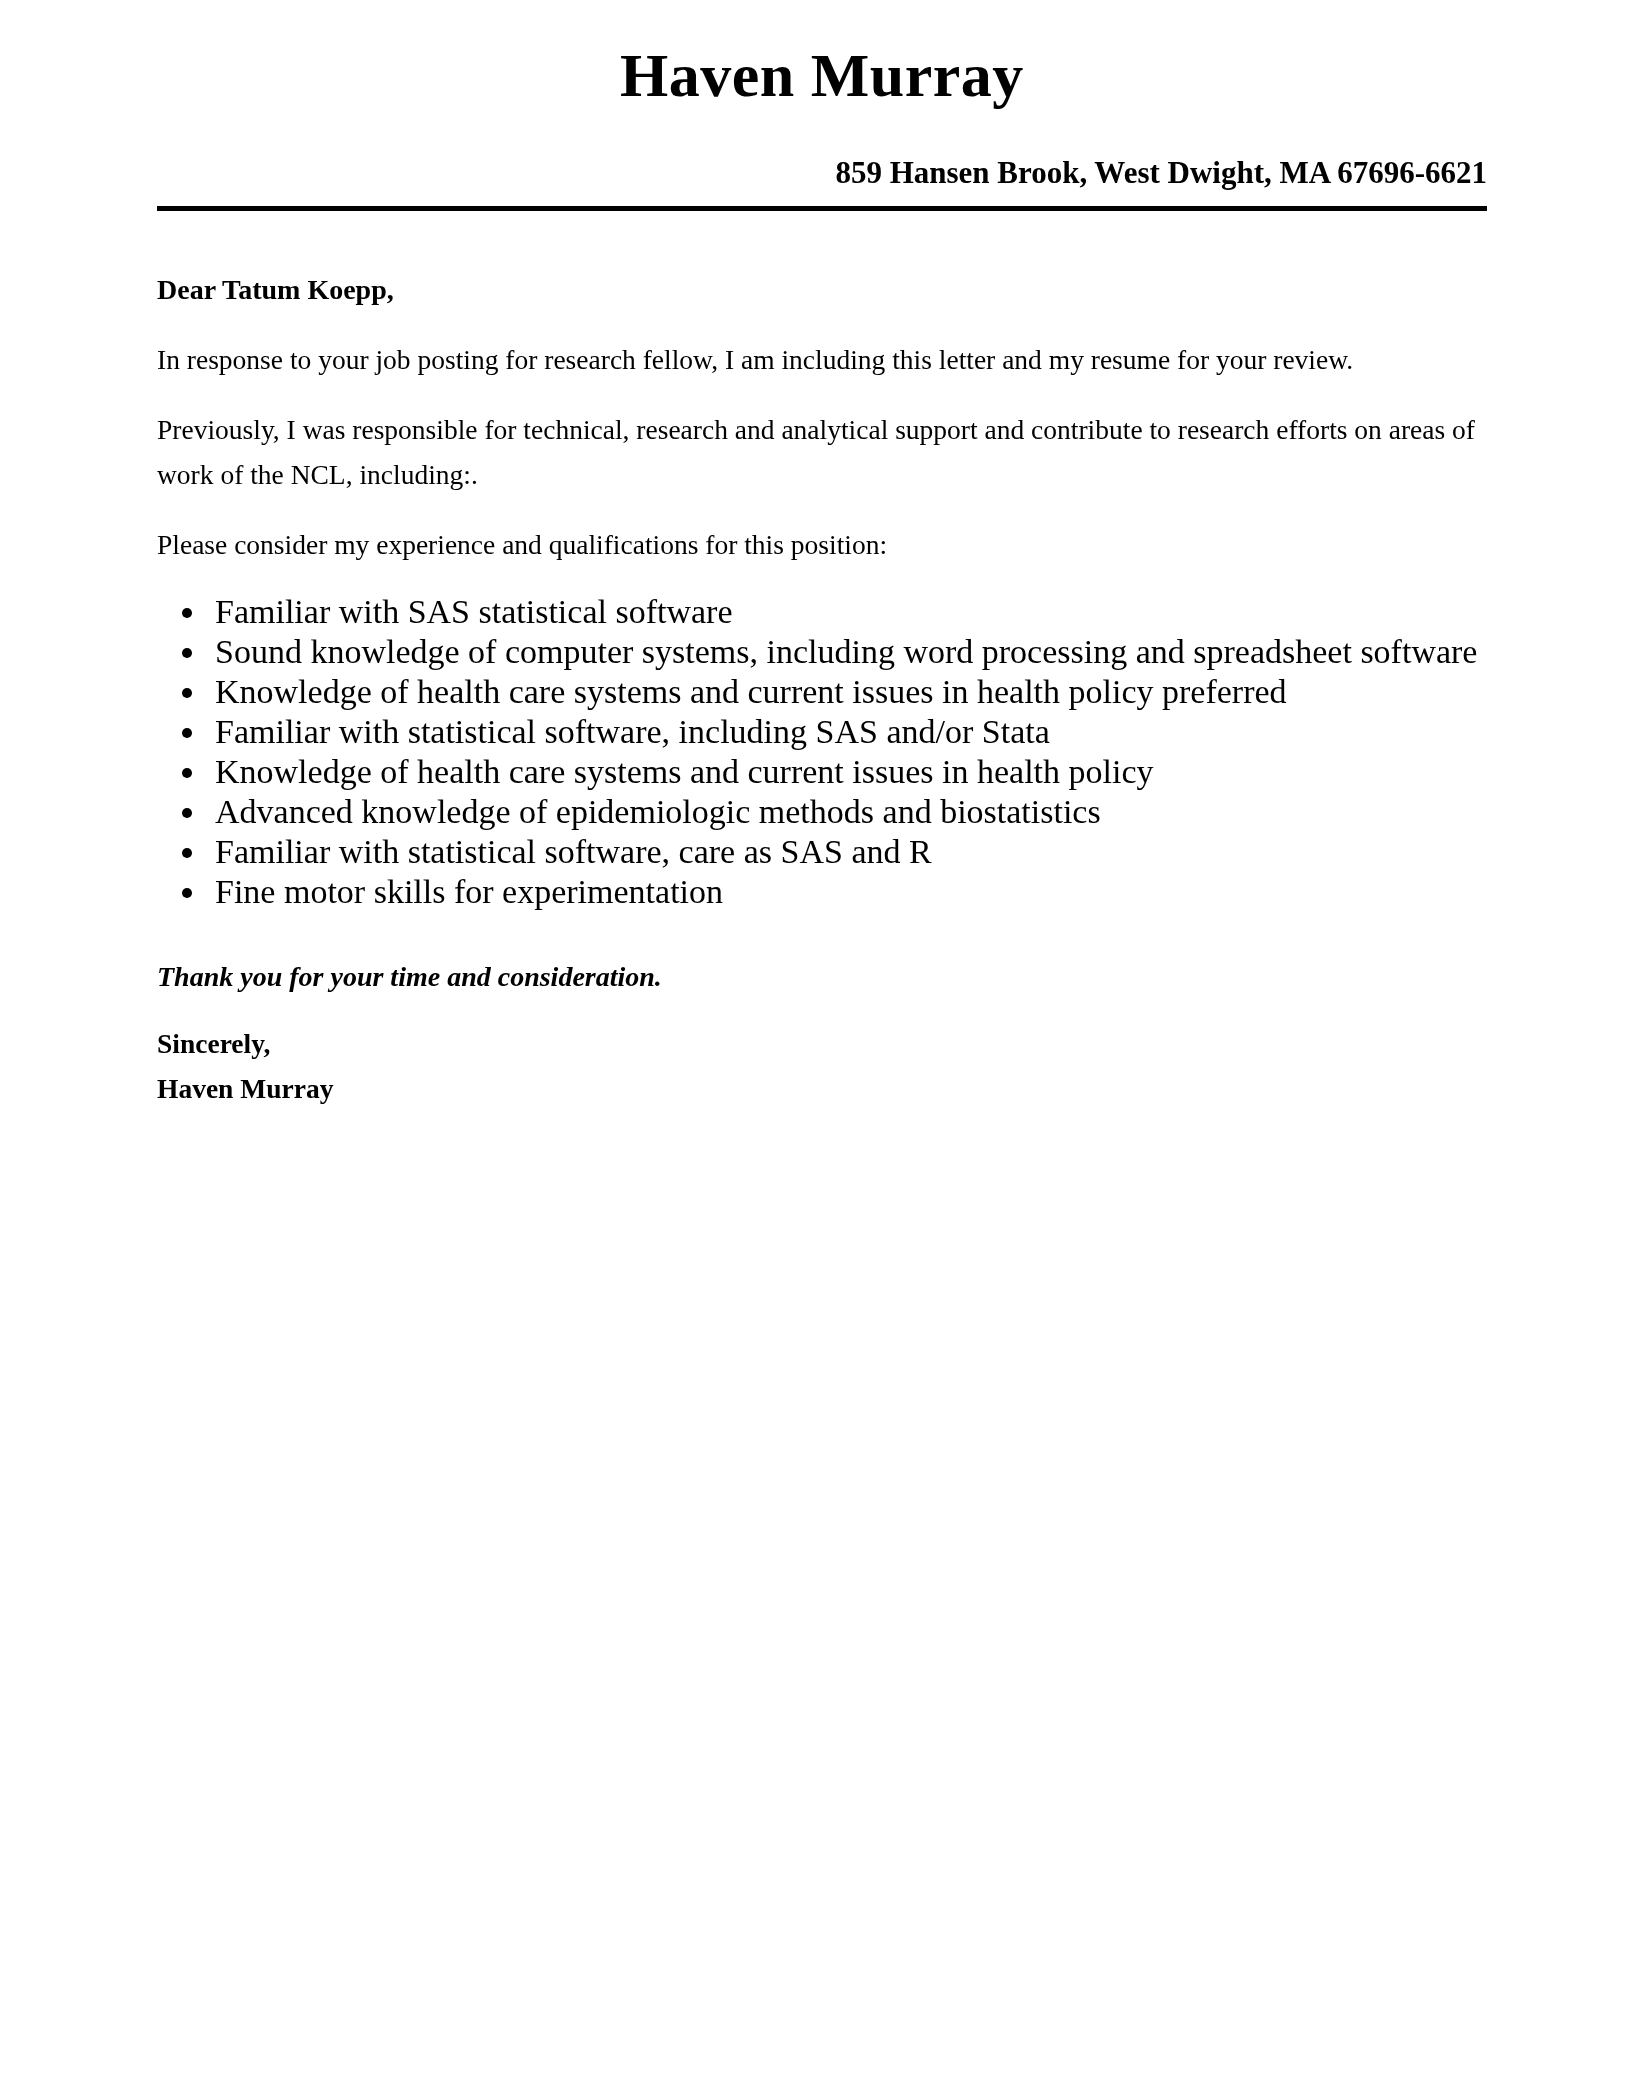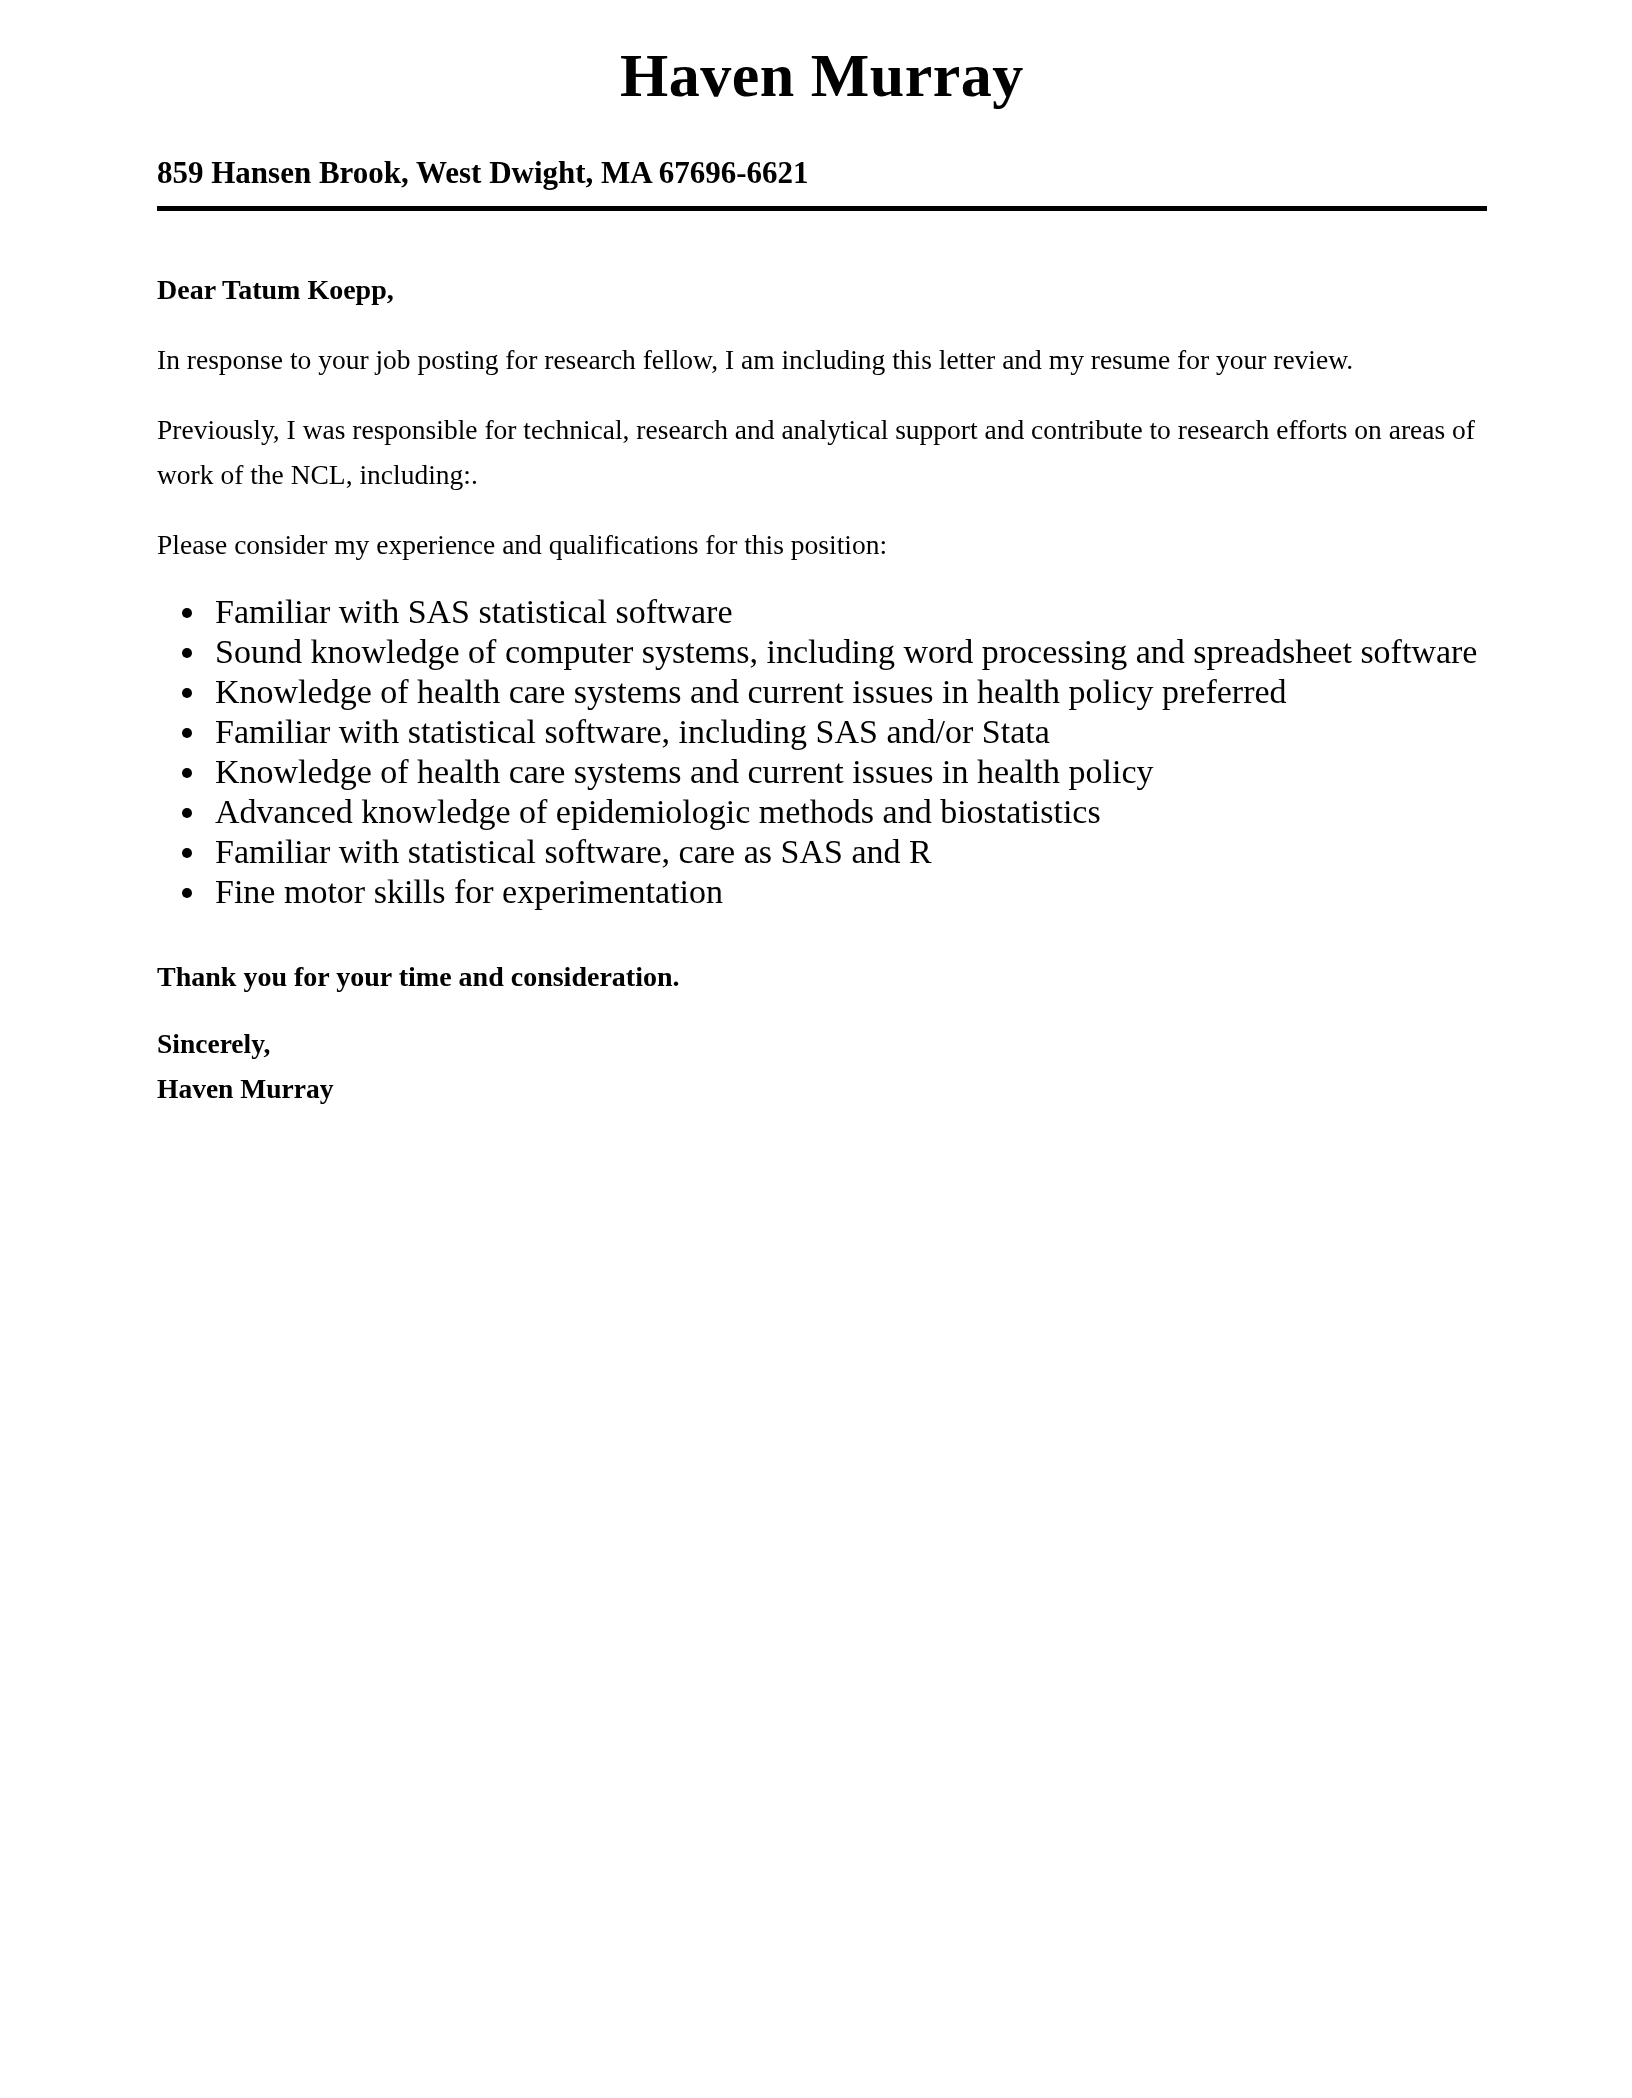--- a/index.html
+++ b/index.html
@@ -25,21 +25,21 @@
     font-size: 62px;
     font-weight: bold;
     text-align: center;
     line-height: 1.2;
     letter-spacing: 0.5px;
   }
   .sender-address {
     margin: 40px 0 0 0;
     font-size: 31px;
     font-weight: bold;
-    text-align: left;
+    text-align: right;
     line-height: 1.35;
   }
   .header-divider {
     border: none;
     border-top: 5px solid #000000;
     margin: 12px 0 0 0;
     height: 0;
   }
   .salutation {
     margin: 56px 0 0 0;
@@ -60,20 +60,21 @@
   ul.qualifications li {
     font-size: 34px;
     line-height: 40px;
     padding-left: 6px;
   }
   .thanks {
     margin: 42px 0 0 0;
     font-size: 28px;
     font-weight: bold;
     line-height: 45px;
+    font-style: italic;
   }
   .signoff {
     margin: 22px 0 0 0;
     font-size: 27.5px;
     line-height: 45px;
     font-weight: bold;
   }
 </style>
 </head>
 <body>

